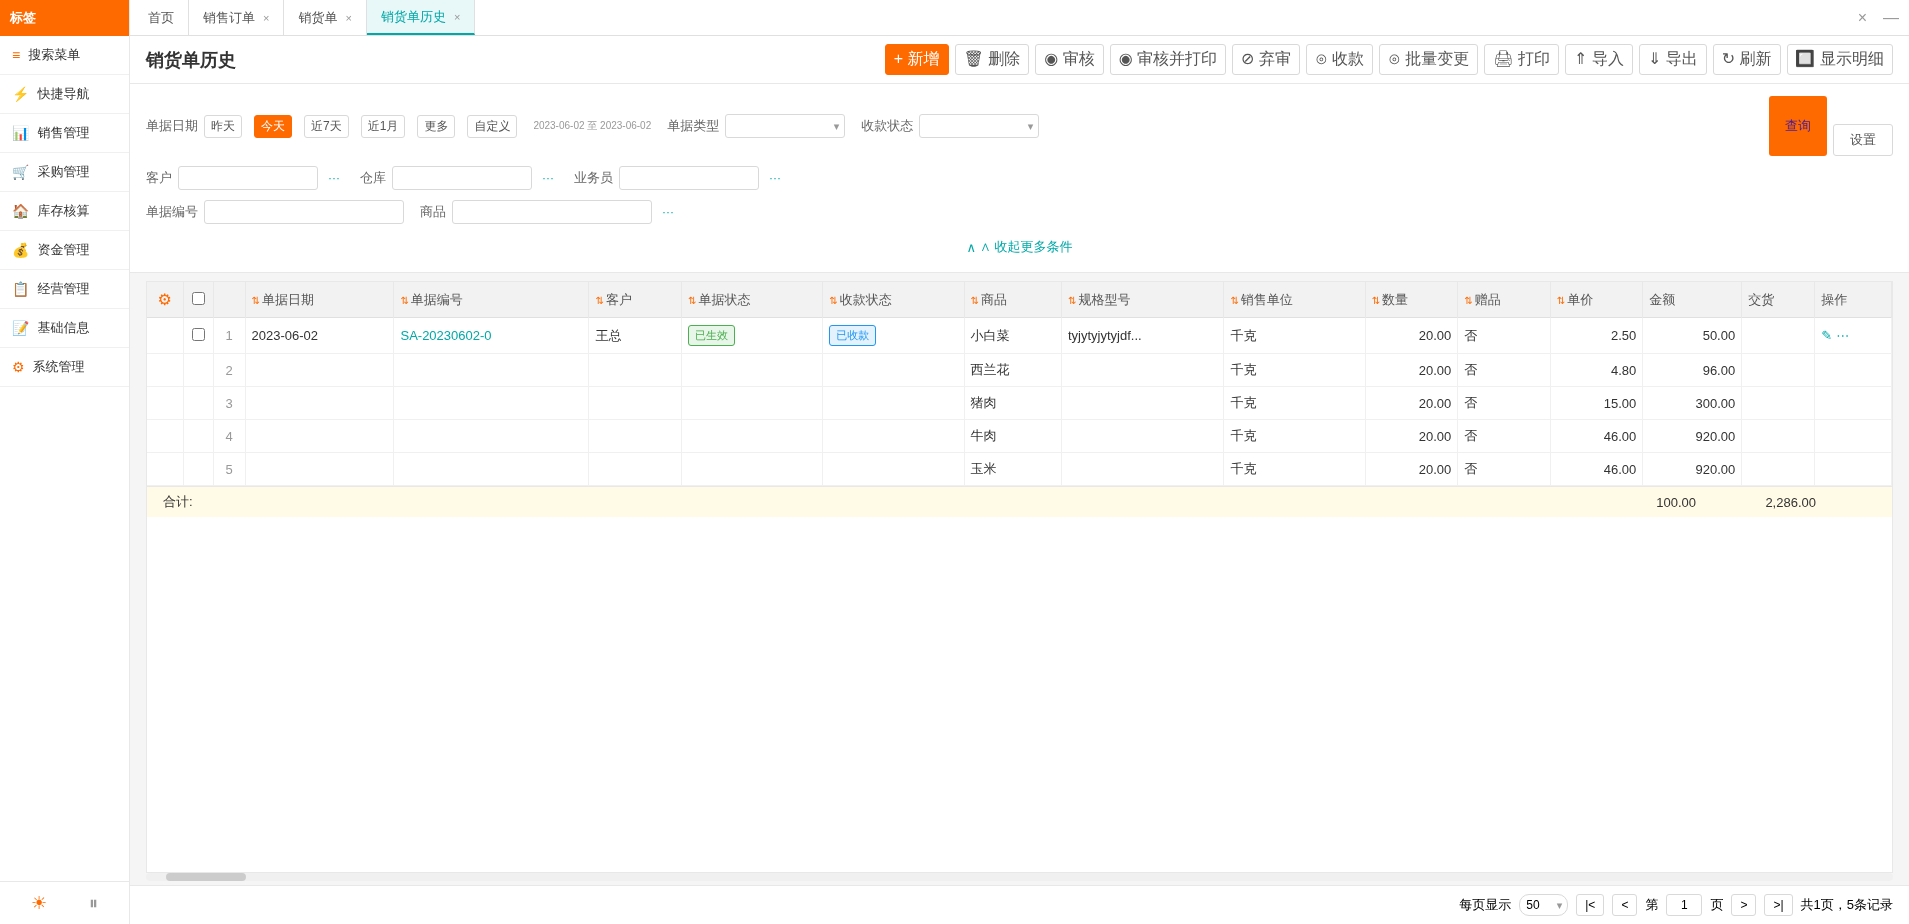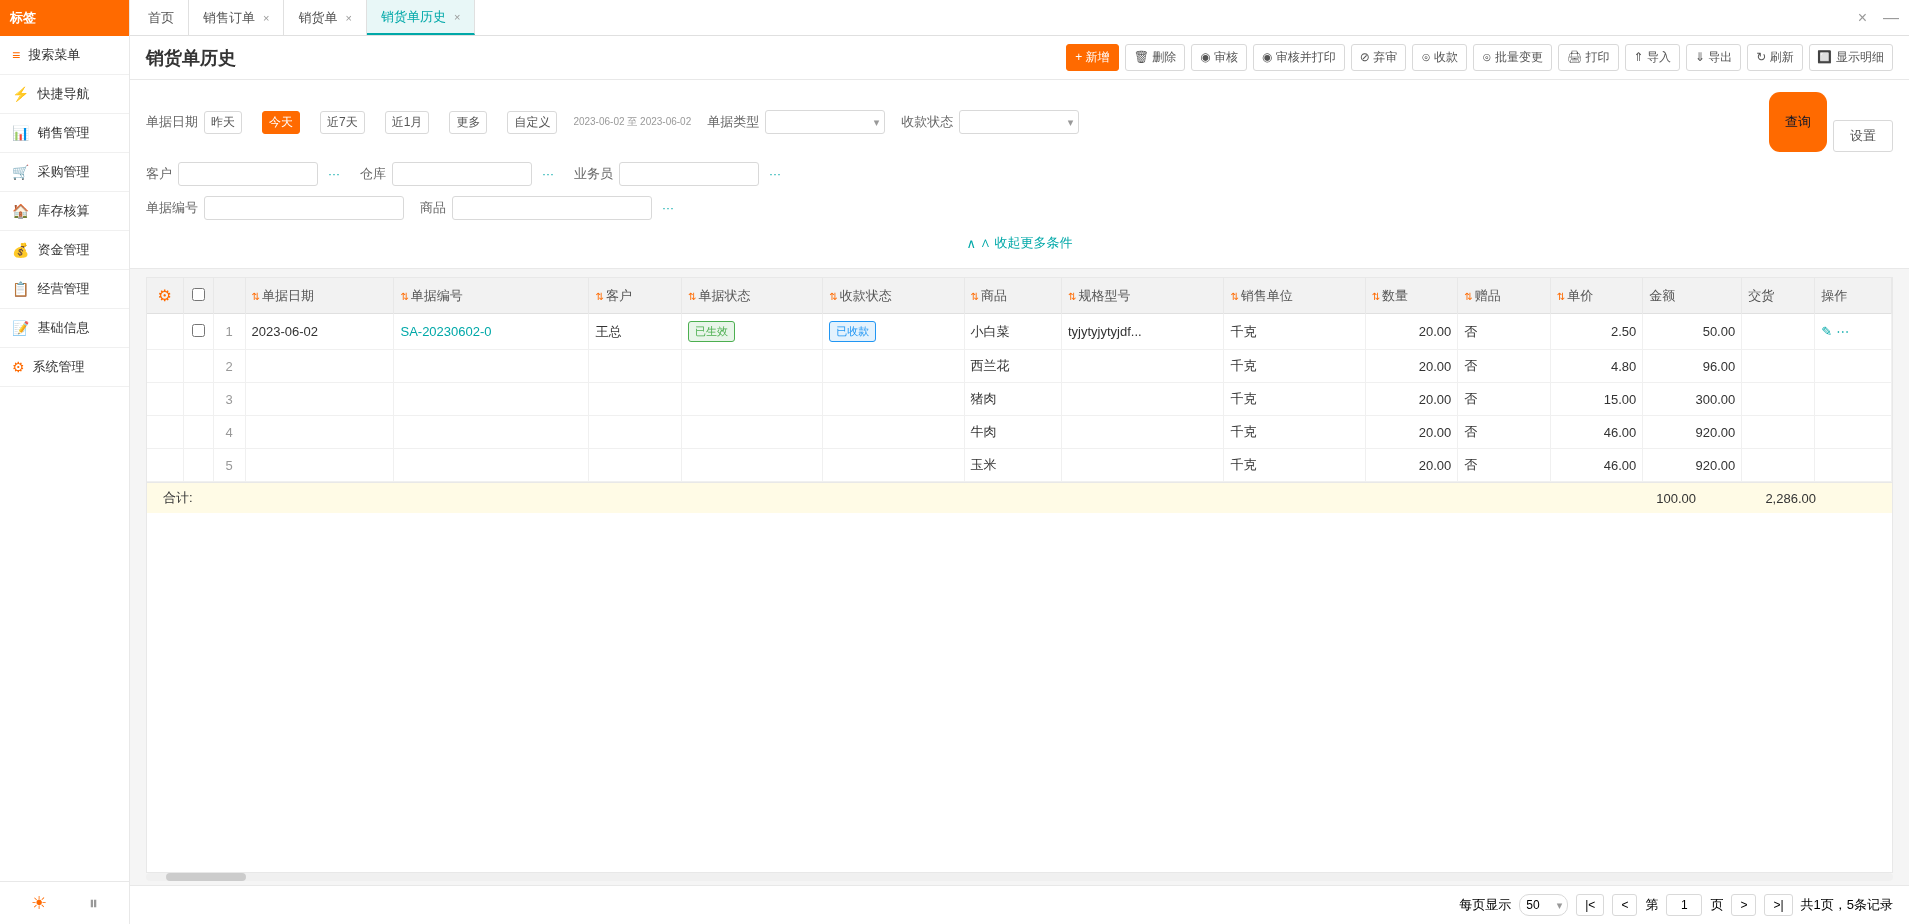--- a/index.html
+++ b/index.html
@@ -113,21 +113,21 @@
     .toolbar-btn {
       display: flex;
       align-items: center;
       gap: 3px;
       padding: 4px 8px;
       border: 1px solid #d9d9d9;
       border-radius: 3px;
       background: #fff;
       cursor: pointer;
       color: #555;
-      font-size: 12px;
+      font-size: 16px;
     }
     .toolbar-btn.primary { background: #ff6a00; color: #fff; border-color: #ff6a00; }
 
     
     .search-panel {
       background: #fff;
       padding: 12px 16px;
       border-bottom: 1px solid #e8e8e8;
     }
     .search-row {
@@ -151,21 +151,21 @@
       border: 1px solid #d9d9d9;
       border-radius: 3px;
       padding: 4px 8px;
       font-size: 12px;
       color: #333;
       background: #fff;
       outline: none;
     }
     .date-buttons {
       display: flex;
-      gap: 20px;
+      gap: 12px;
       align-items: center;
     }
     .date-btn {
       padding: 2px 6px;
       border: 1px solid #d9d9d9;
       border-radius: 3px;
       cursor: pointer;
       font-size: 12px;
       background: #fff;
       color: #555;
@@ -215,23 +215,23 @@
       align-items: center;
       gap: 4px;
       color: #00a8a8;
       cursor: pointer;
       font-size: 12px;
       padding: 4px 8px;
       margin: 0 auto;
     }
     .btn-query {
       background: #ff6a00;
-      color: #0f172a;
+      color: #4c1d95;
       border: none;
-      border-radius: 11px;
+      border-radius: 3px;
       padding: 6px 16px;
       cursor: pointer;
       font-size: 13px;
     }
     .btn-settings {
       background: #fff;
       color: #555;
       border: 1px solid #d9d9d9;
       border-radius: 3px;
       padding: 6px 16px;

